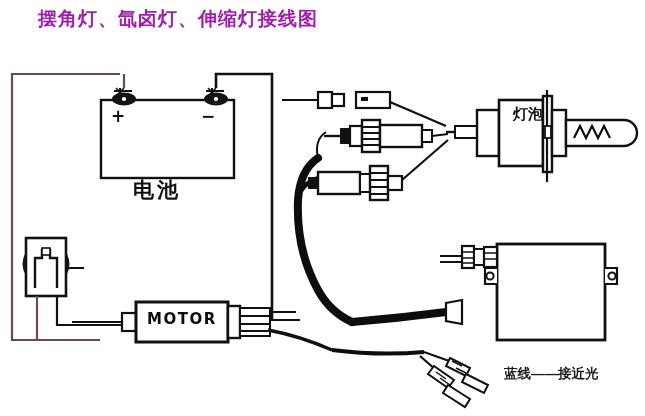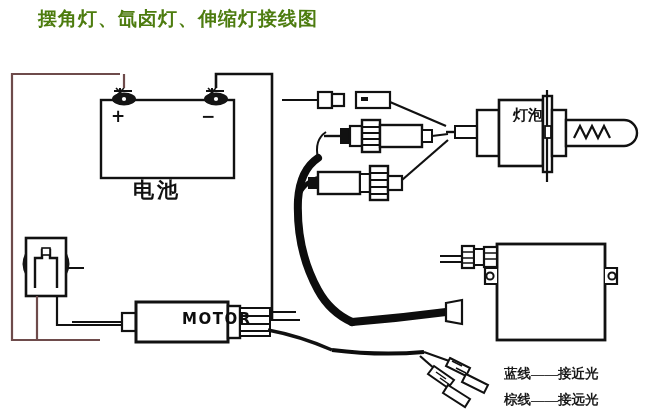--- a/index.html
+++ b/index.html
@@ -16,21 +16,21 @@
     height: 416px;
     background: #ffffff;
     overflow: hidden;
   }
   #title-text {
     position: absolute;
     left: 38px;
     top: 6px;
     font-size: 19px;
     font-weight: bold;
-    color: #4d7c0f;
+    color: #a21caf;
     letter-spacing: 1px;
     white-space: nowrap;
     font-family: "DejaVu Sans", "Liberation Sans", sans-serif;
   }
   .svg-layer {
     position: absolute;
     left: 0;
     top: 0;
   }
   .lbl {
@@ -60,45 +60,45 @@
     font-weight: bold;
   }
   #bulb-label {
     left: 513px;
     top: 107px;
     font-size: 15px;
     font-weight: bold;
     line-height: 17px;
     width: 18px;
     text-align: left;
+    font-family: Liberation Mono, monospace;
   }
   #ballast-label {
     left: 507px;
     top: 272px;
     font-size: 19px;
     font-weight: bold;
     letter-spacing: 3px;
   }
   #motor-label {
     left: 147px;
     top: 310px;
     font-size: 15px;
     font-weight: bold;
     letter-spacing: 1.5px;
     color: #0d0d0d;
-    margin-left: 35px;
   }
   .legend-line {
     position: absolute;
     left: 504px;
     font-size: 13.5px;
     font-weight: bold;
     color: #1a1a1a;
     white-space: nowrap;
-    font-family: Liberation Serif, serif;
+    font-family: Liberation Sans, sans-serif;
   }
   #legend-row-0 { top: 365px; }
   #legend-row-1 { top: 391px; }
 </style>
 </head>
 <body>
 
 <div id="diagram-root">
 
   <div id="title-text" class="lbl">摆角灯、氙卤灯、伸缩灯接线图</div>
@@ -288,15 +288,14 @@
 
   </svg>
 
   <div id="battery-label" class="lbl">电池</div>
   <div id="battery-plus" class="lbl">+</div>
   <div id="battery-minus" class="lbl">−</div>
   <div id="bulb-label" class="lbl">灯泡</div>
   <div id="motor-label" class="lbl">MOTOR</div>
 
   <div id="legend-row-0" class="legend-line">蓝线——接近光</div>
-  <div id="legend-row-1" class="legend-line">棕线——接远光</div>
 
 </div>
 
 </body></html>

